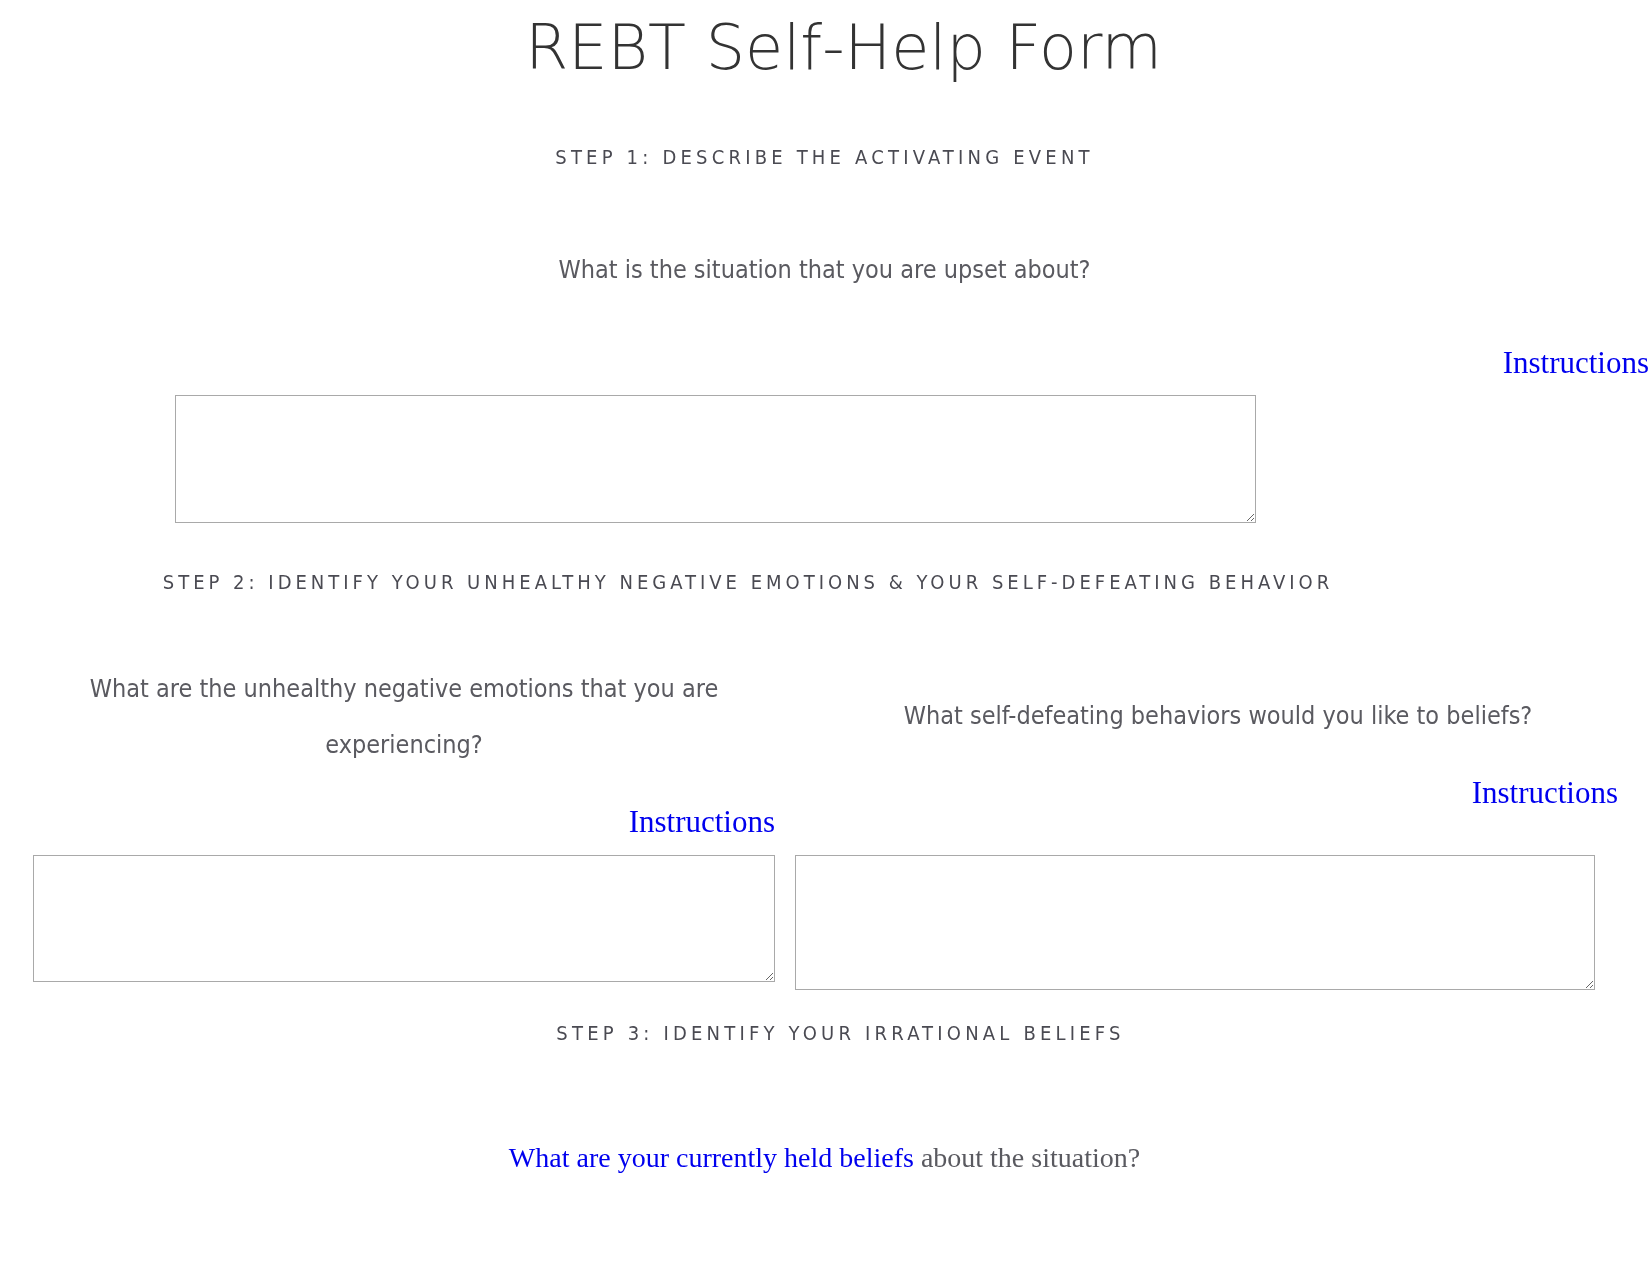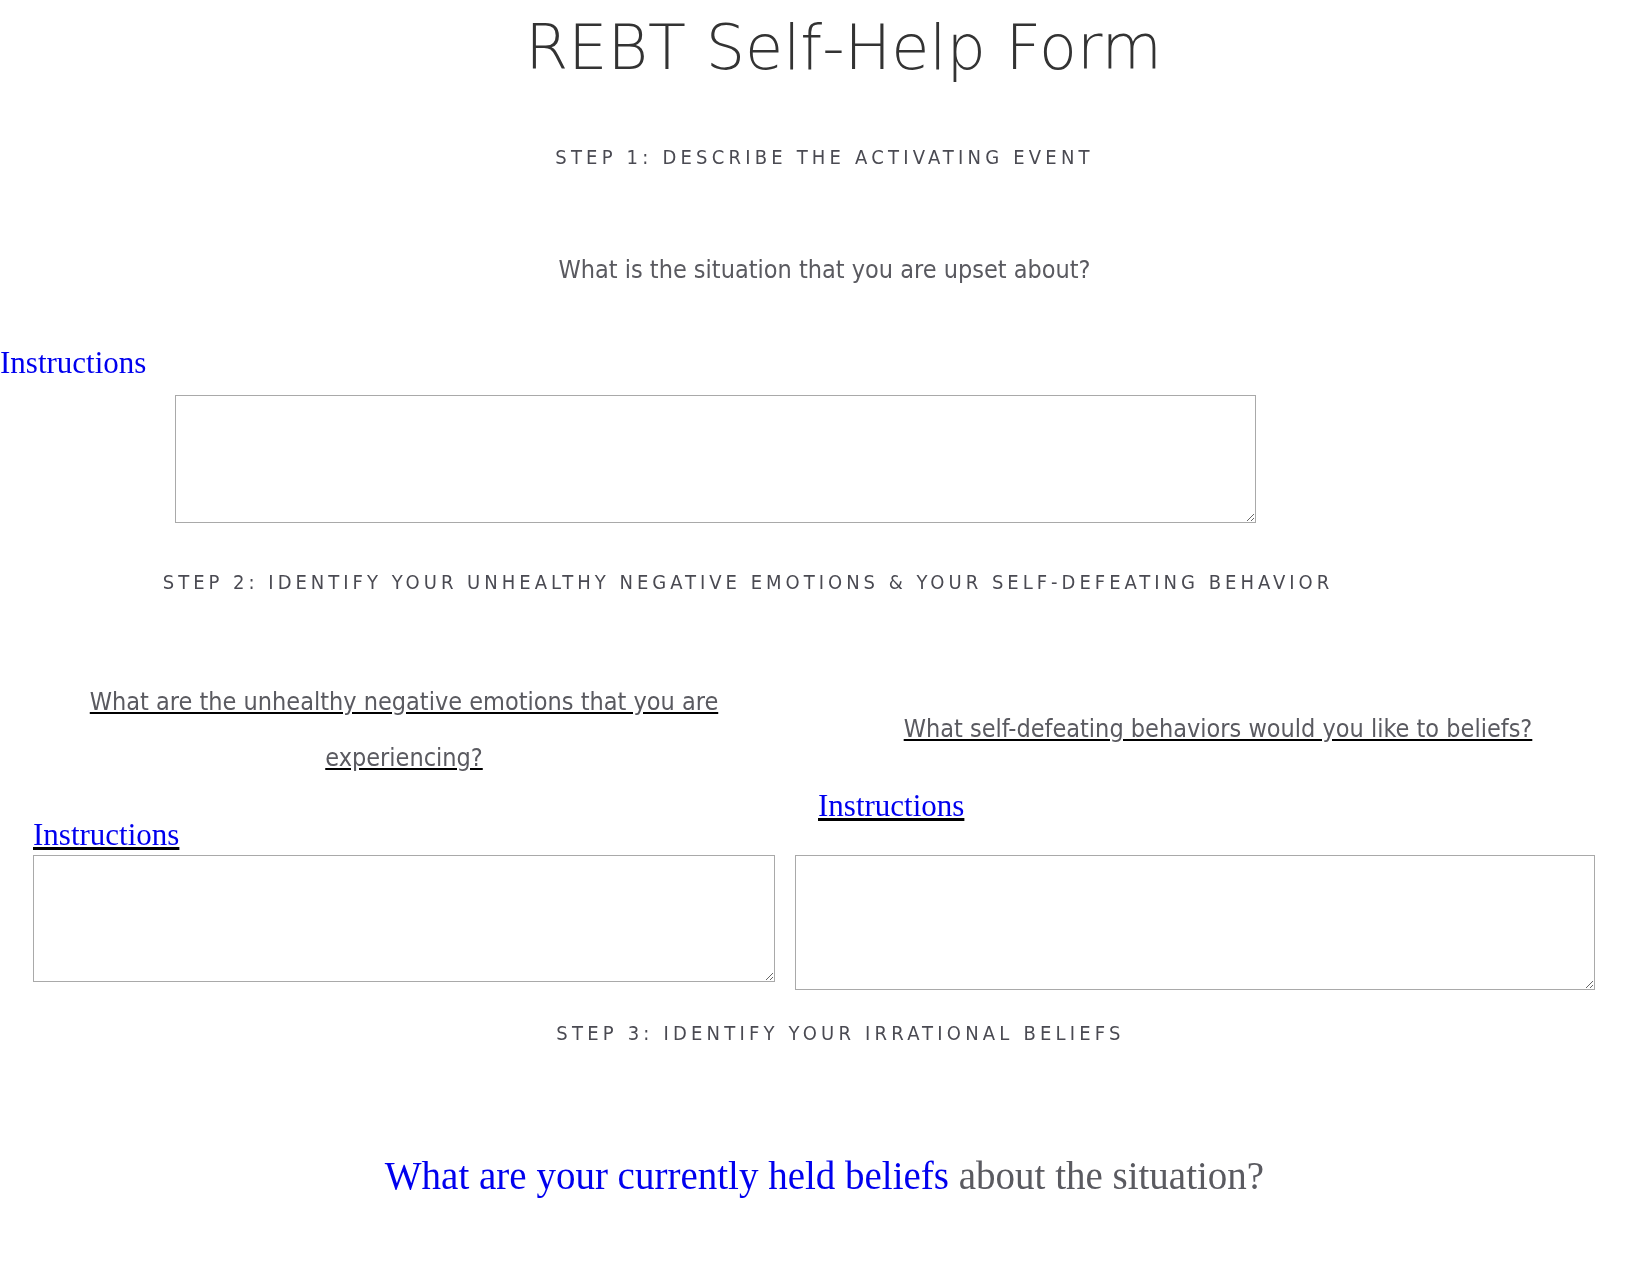--- a/index.html
+++ b/index.html
@@ -55,21 +55,21 @@
     font-weight: 400;
     font-size: 25px;
     color: #5a5a60;
     line-height: 2.3;
   }
   #q-step1 { margin-top: 72px; }
 
   
   .instructions-link {
     display: block;
-    text-align: left;
+    text-align: right;
     font-family: "Liberation Serif", "DejaVu Serif", serif;
     font-size: 31px;
     color: #0000ee;
     text-decoration: none;
     line-height: 1.25;
   }
   #instructions-step1 { margin-top: 45px; }
 
   
   textarea {
@@ -96,22 +96,21 @@
   
   .two-col {
     position: absolute;
     left: 0;
     top: 640px;
     width: 1649px;
     height: 400px;
   }
   .col {
     position: absolute;
-    top: 16px;
-    text-decoration: underline;
+    top: 3px;
   }
   .col-left  { left: 33px;  width: 742px; }
   .col-right { left: 818px; width: 800px; }
 
   .col .question { line-height: 2.25; }
   .col-left  .question { margin-top: 18px; }
   .col-right .question { margin-top: 45px; }
   .col-left  .instructions-link { margin-top: 29px; }
   .col-right .instructions-link { margin-top: 30px; }
 
@@ -133,21 +132,21 @@
   
   #step3-heading { position: absolute; left: 0; top: 1005px; width: 1649px; margin: 16px; }
 
   .beliefs-line {
     position: absolute;
     left: 0;
     top: 1110px;
     width: 1649px;
     text-align: center;
     font-family: "Liberation Serif", "DejaVu Serif", serif;
-    font-size: 39px;
+    font-size: 28px;
     color: #5a5a60;
     line-height: 1.4;
   }
   .beliefs-line a {
     color: #0000ee;
     text-decoration: none;
   }
 </style>
 </head>
 <body>

